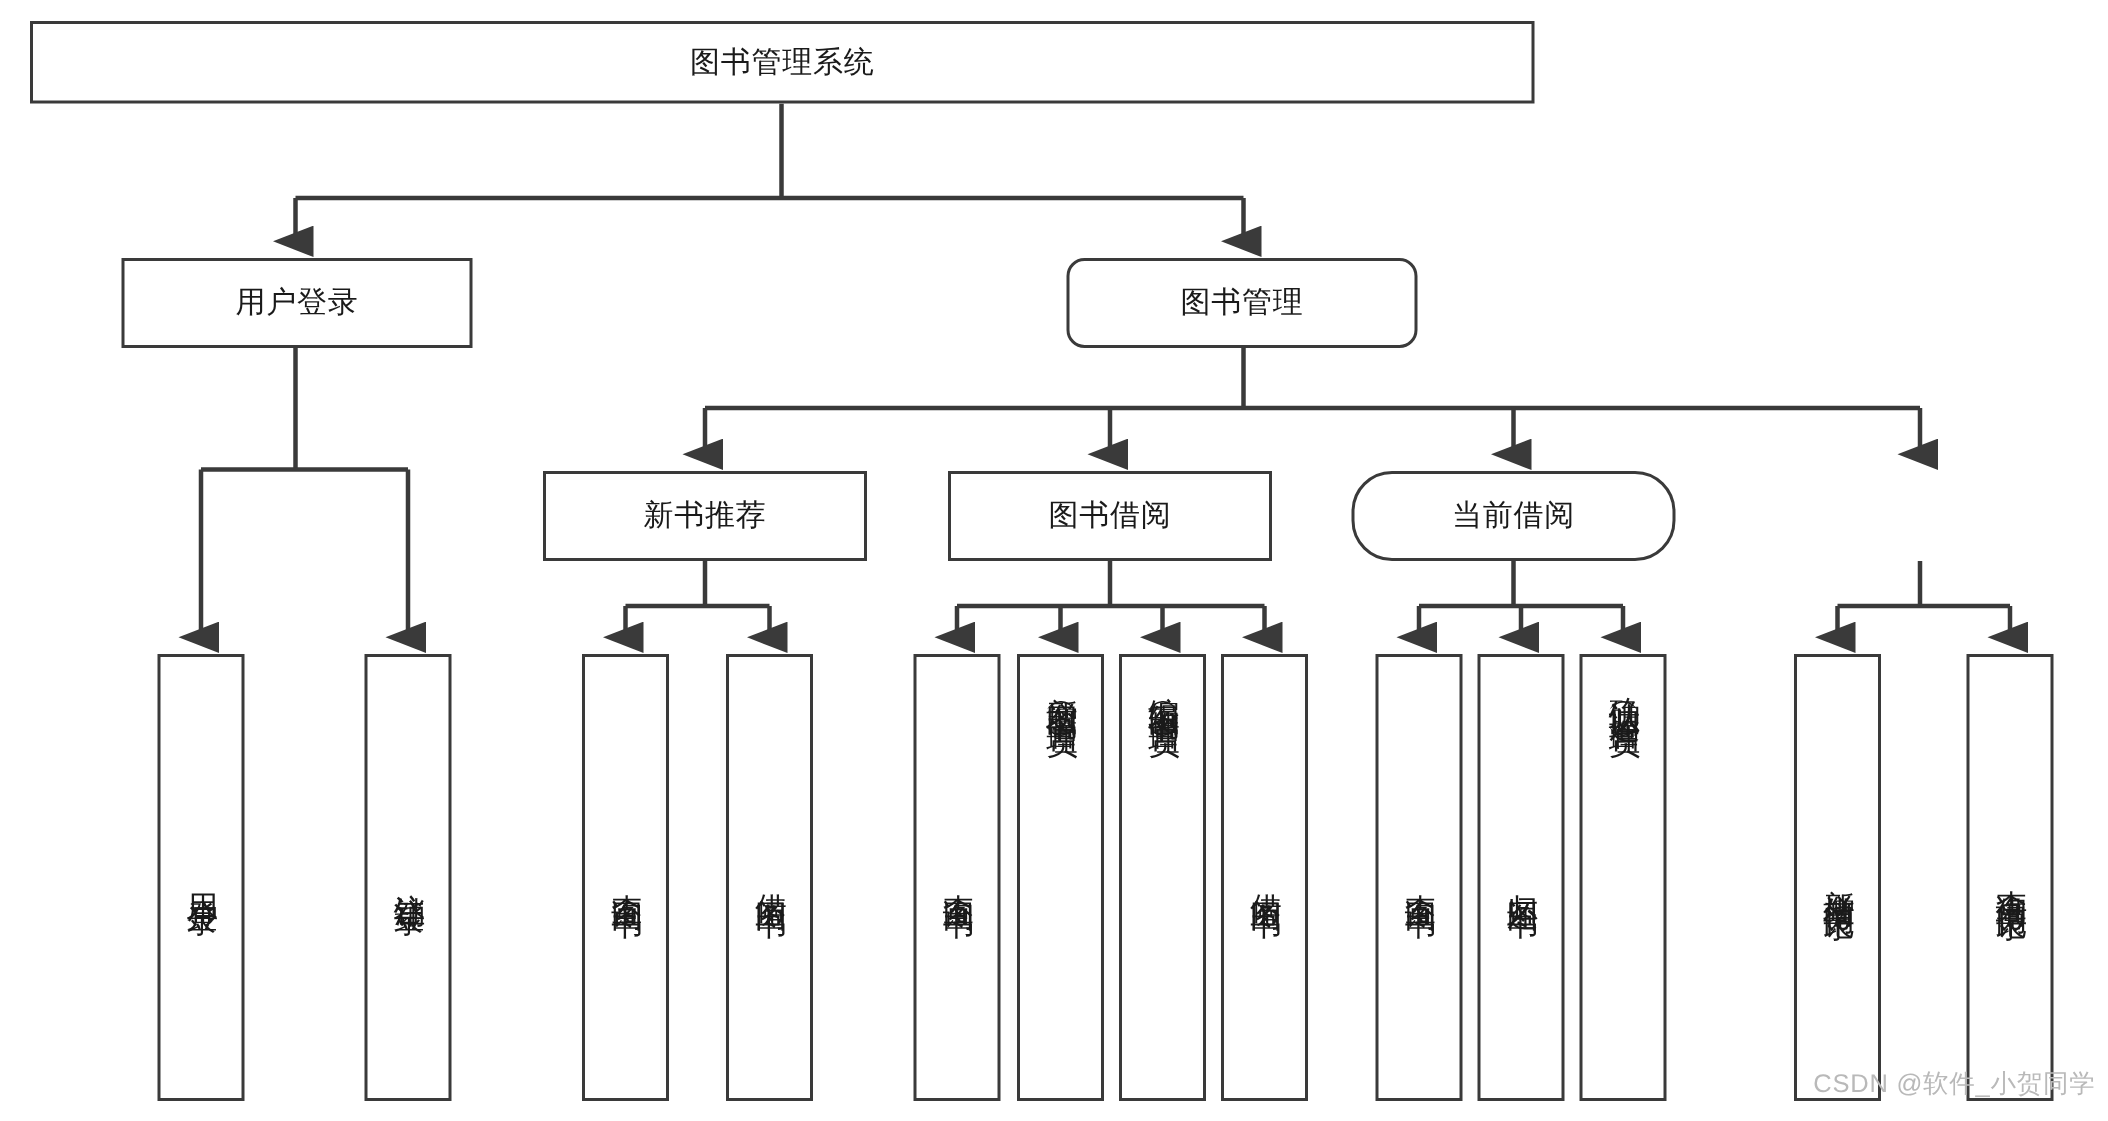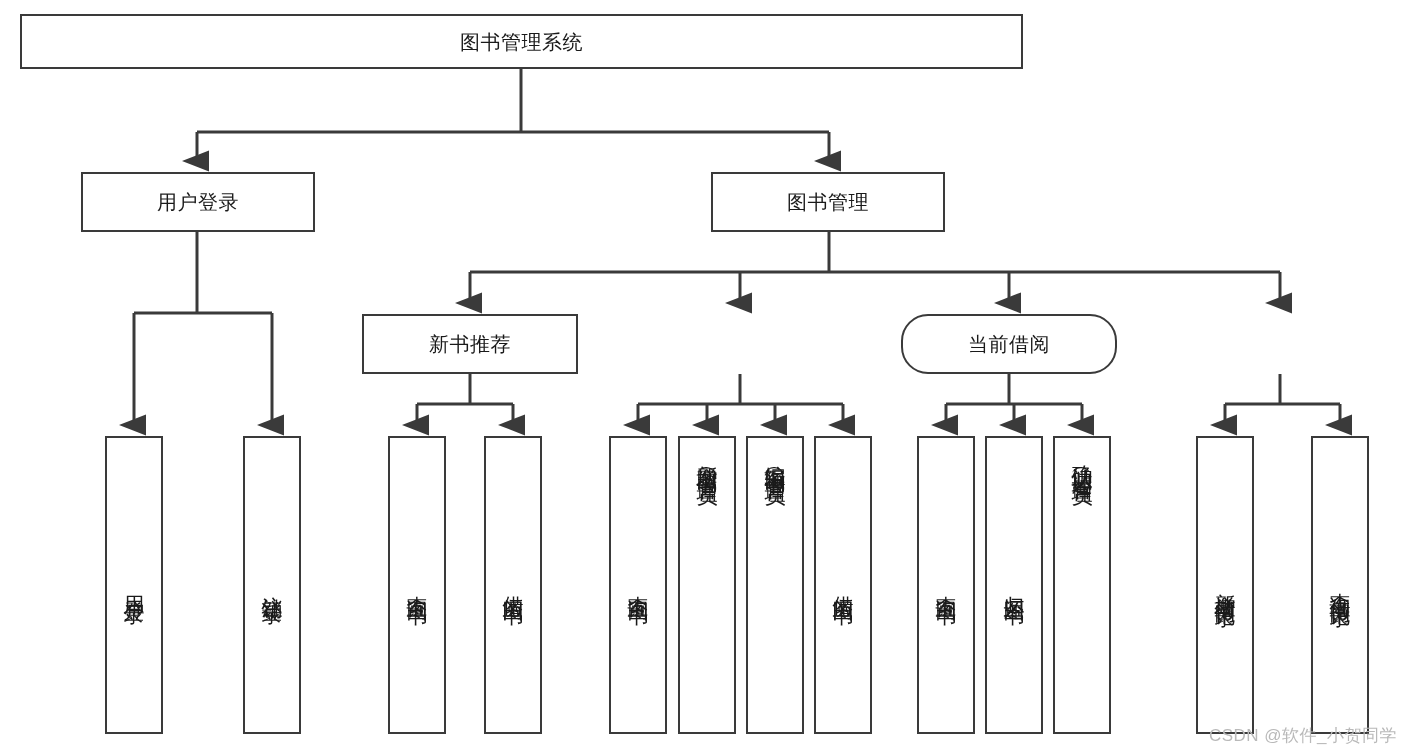--- a/index.html
+++ b/index.html
@@ -57,21 +57,21 @@
     justify-content: center;
     padding-top: 10px;
   }
   .leaf-box.center-v {
     align-items: center;
     padding-top: 0;
   }
   .watermark {
     position: absolute;
     right: 8px;
-    bottom: 0;
+    bottom: 13px;
     font-size: 17px;
     color: #b9b9b9;
     white-space: nowrap;
     letter-spacing: 0.5px;
     margin-top: 20px;
   }
 </style>
 </head>
 <body>
 
@@ -128,27 +128,30 @@
     </g>
   </svg>
 
   <div class="node-box" style="left:20px; top:14px; width:1003px; height:55px;">
     <span class="node-label-h">图书管理系统</span>
   </div>
 
   <div class="node-box" style="left:81px; top:172px; width:234px; height:60px;">
     <span class="node-label-h">用户登录</span>
   </div>
-  <div class="node-box" style="left:711px; top:172px; width:234px; height:60px;">
+  <div class="node-box" style="left:711px; top:172px; width:234px; height:60px;border-radius:12px;">
     <span class="node-label-h">图书管理</span>
   </div>
 
   <div class="node-box" style="left:362px; top:314px; width:216px; height:60px;">
     <span class="node-label-h">新书推荐</span>
   </div>
+  <div class="node-box" style="left:632px; top:314px; width:216px; height:60px;">
+    <span class="node-label-h">图书借阅</span>
+  </div>
   <div class="node-box" style="left:901px; top:314px; width:216px; height:60px;border-radius:27px;">
     <span class="node-label-h">当前借阅</span>
   </div>
 
   <div class="node-box leaf-box center-v" style="left:105px; top:436px; width:58px; height:298px;">
     <span class="node-label-v">用户登录</span>
   </div>
   <div class="node-box leaf-box center-v" style="left:243px; top:436px; width:58px; height:298px;">
     <span class="node-label-v">注销登录</span>
   </div>

